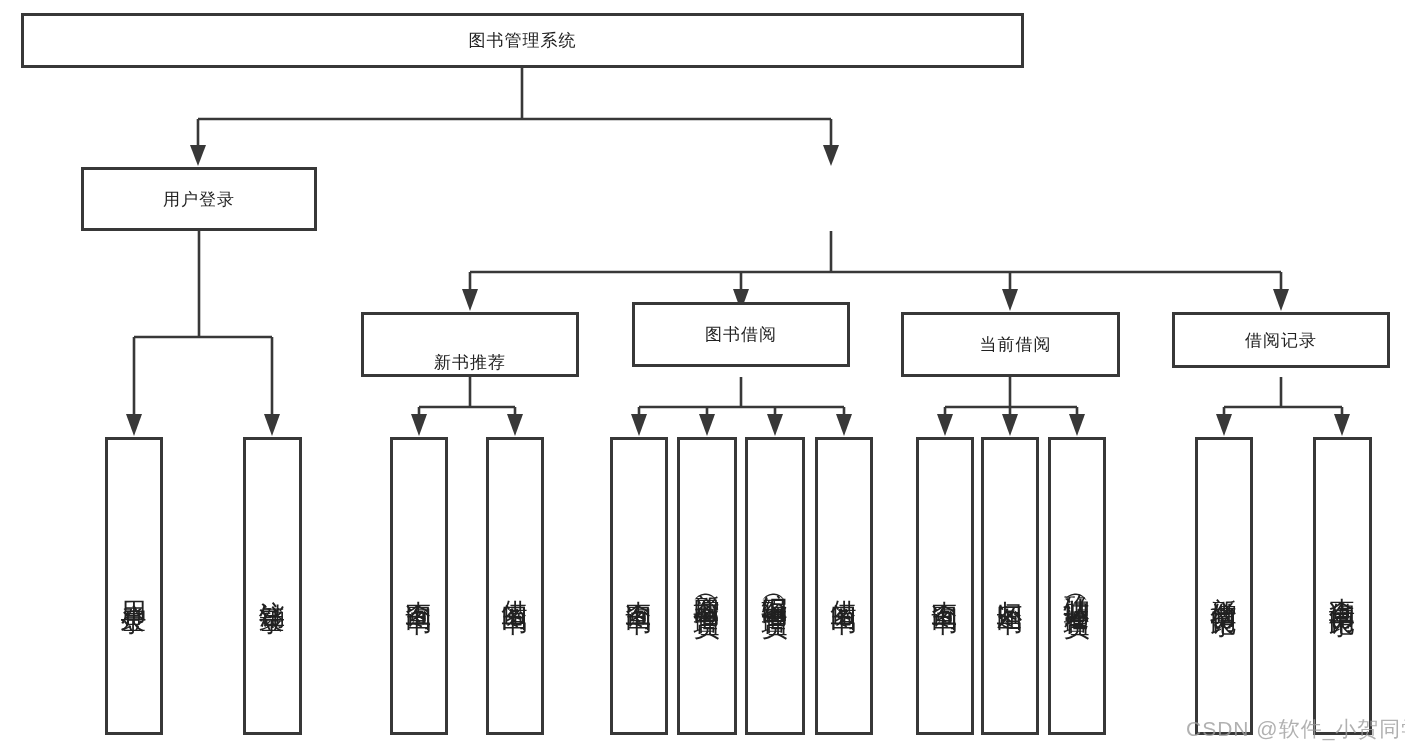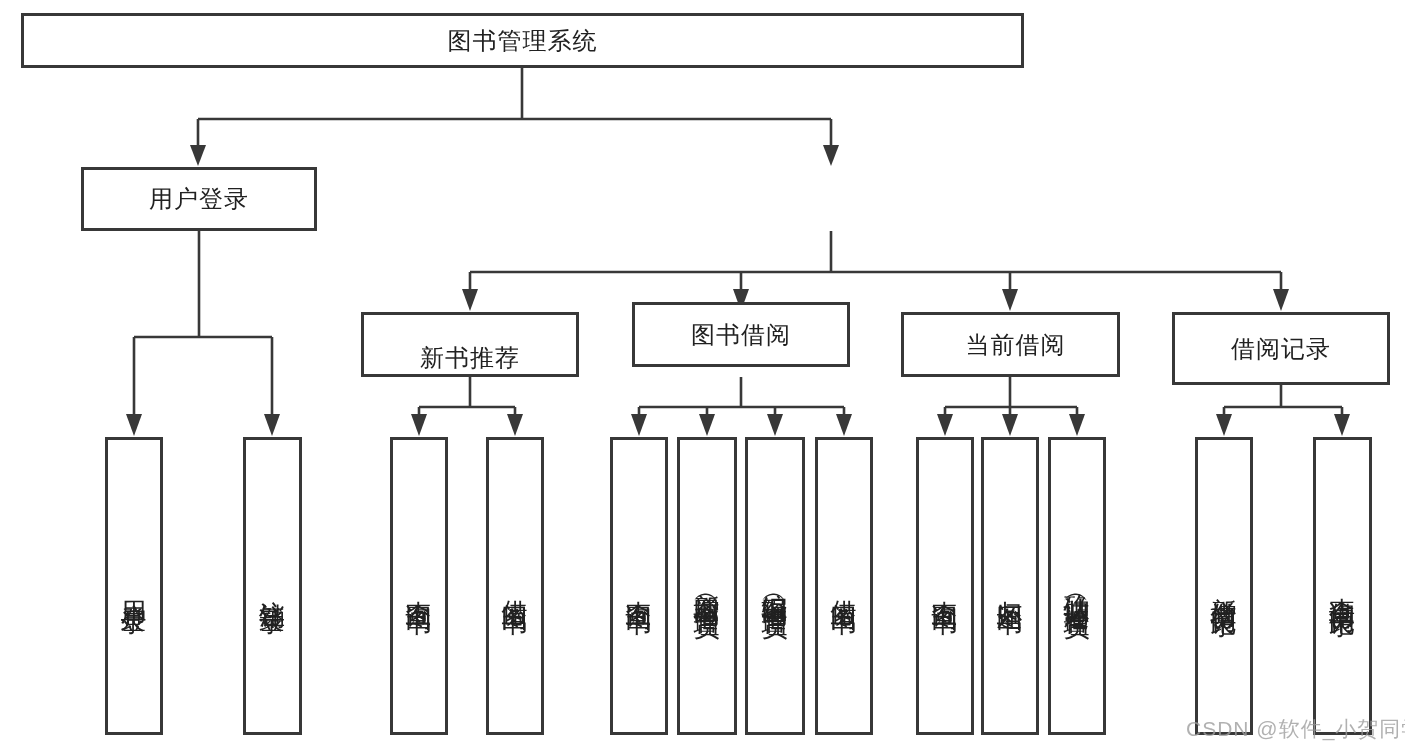--- a/index.html
+++ b/index.html
@@ -21,21 +21,21 @@
     box-sizing: border-box;
     border: 3px solid #383838;
     background: #ffffff;
     display: flex;
     align-items: center;
     justify-content: center;
     color: #212121;
     z-index: 1;
   }
   .hlabel {
-    font-size: 24px;
+    font-size: 17px;
     letter-spacing: 1px;
     white-space: nowrap;
   }
   .vtext {
     writing-mode: vertical-rl;
     text-orientation: mixed;
     font-size: 26px;
     line-height: 1;
     letter-spacing: 3px;
     white-space: nowrap;
@@ -100,21 +100,21 @@
 
   <div class="box" style="left:361px; top:312px; width:218px; height:65px;align-items:flex-end;">
     <span class="hlabel">新书推荐</span>
   </div>
   <div class="box" style="left:632px; top:302px; width:218px; height:65px;">
     <span class="hlabel">图书借阅</span>
   </div>
   <div class="box" style="left:901px; top:312px; width:219px; height:65px;padding-left:10px;">
     <span class="hlabel">当前借阅</span>
   </div>
-  <div class="box" style="left:1172px; top:312px; width:218px; height:73px;">
+  <div class="box" style="left:1172px; top:312px; width:218px; height:56px;">
     <span class="hlabel">借阅记录</span>
   </div>
 
   <div class="box" style="left:105px; top:437px; width:58px; height:298px;">
     <span class="vtext">用户登录</span>
   </div>
   <div class="box" style="left:243px; top:437px; width:59px; height:298px;">
     <span class="vtext">注销登录</span>
   </div>
 

